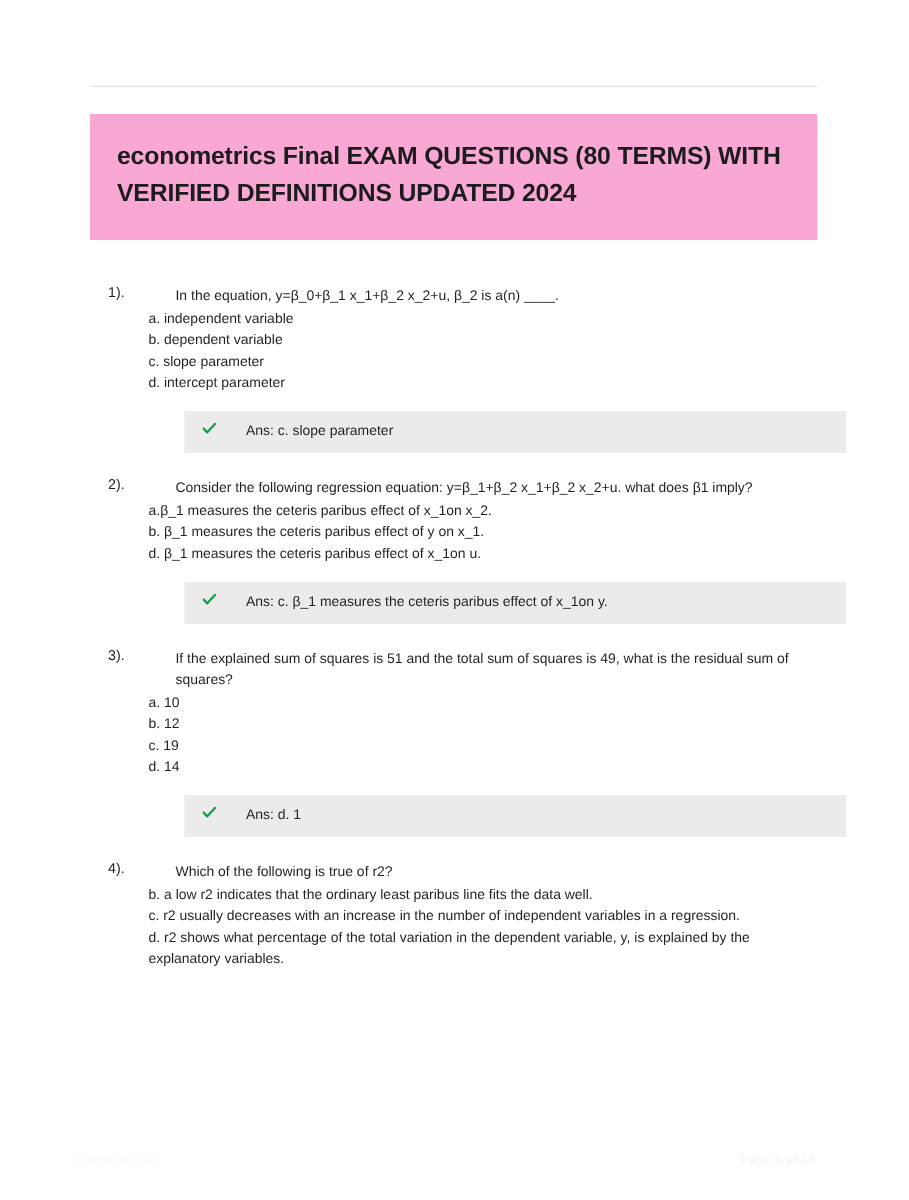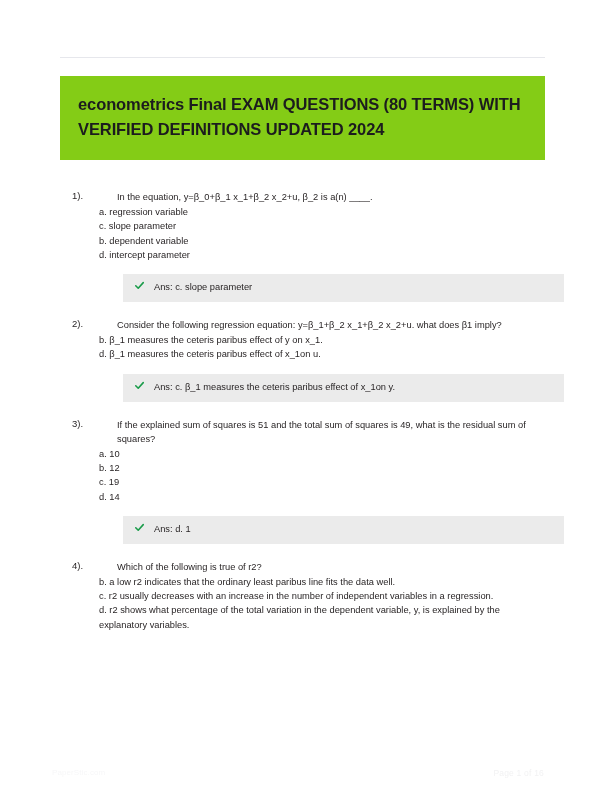--- a/index.html
+++ b/index.html
@@ -29,21 +29,21 @@
     height: 1px;
     background: #e6e7ec;
   }
   .title-banner {
     position: absolute;
     left: 60px;
     top: 76px;
     width: 485px;
     box-sizing: border-box;
     padding: 16px 18px 18px 18px;
-    background: #84cc16;
+    background: #f9a8d4;
   }
   .title-text {
     font-size: 16.5px;
     line-height: 25px;
     font-weight: bold;
     color: #1c1c1e;
     letter-spacing: -0.1px;
   }
   .questions {
     position: absolute;
@@ -87,21 +87,21 @@
     margin-top: 12px;
     margin-left: 24px;
     margin-right: -18px;
     background: #ebebeb;
     padding: 7px 12px 8px 12px;
     box-sizing: border-box;
   }
   .answer-inner {
     display: flex;
     align-items: flex-start;
-    gap: 10px;
+    gap: 20px;
   }
   .check-icon {
     flex: 0 0 auto;
     line-height: 1;
     margin-top: 0px;
   }
   .check-icon svg {
     display: block;
   }
   .answer-text {
@@ -143,42 +143,43 @@
   <div class="title-banner">
     <div class="title-text">econometrics Final EXAM QUESTIONS (80 TERMS) WITH VERIFIED DEFINITIONS UPDATED 2024</div>
   </div>
 
   <div class="questions" id="questions-root">
       <div class="qblock">
         <div class="qnum">1).</div>
         <div class="qbody">
           <div class="qstem">In the equation, y=β_0+β_1 x_1+β_2 x_2+u, β_2 is a(n) ____.</div>
           <div class="qoptions">
-            <div class="qopt">a. regression variable</div>
+            <div class="qopt">a. independent variable</div>
+            <div class="qopt">b. dependent variable</div>
             <div class="qopt">c. slope parameter</div>
-            <div class="qopt">b. dependent variable</div>
             <div class="qopt">d. intercept parameter</div>
           </div>
           <div class="answer-box">
             <div class="answer-inner">
               <span class="check-icon">
                 <svg width="9" height="9" viewBox="0 0 12 12" aria-hidden="true">
                   <path d="M1 6.3 L4.3 9.6 L11 2.2" fill="none" stroke="#1a9c4a" stroke-width="2.1" stroke-linecap="round" stroke-linejoin="round"></path>
                 </svg>
               </span>
               <span class="answer-text">Ans: c. slope parameter</span>
             </div>
           </div>
         </div>
       </div>
       <div class="qblock">
         <div class="qnum">2).</div>
         <div class="qbody">
           <div class="qstem">Consider the following regression equation: y=β_1+β_2 x_1+β_2 x_2+u. what does β1 imply?</div>
           <div class="qoptions">
+            <div class="qopt">a.β_1 measures the ceteris paribus effect of x_1on x_2.</div>
             <div class="qopt">b. β_1 measures the ceteris paribus effect of y on x_1.</div>
             <div class="qopt">d. β_1 measures the ceteris paribus effect of x_1on u.</div>
           </div>
           <div class="answer-box">
             <div class="answer-inner">
               <span class="check-icon">
                 <svg width="9" height="9" viewBox="0 0 12 12" aria-hidden="true">
                   <path d="M1 6.3 L4.3 9.6 L11 2.2" fill="none" stroke="#1a9c4a" stroke-width="2.1" stroke-linecap="round" stroke-linejoin="round"></path>
                 </svg>
               </span>

